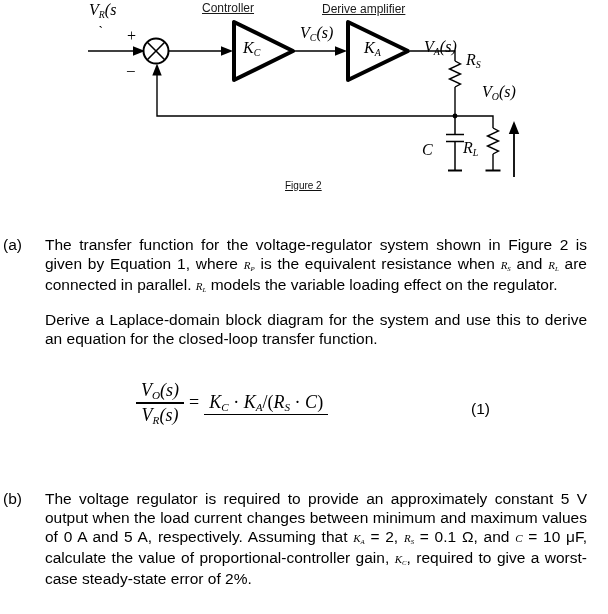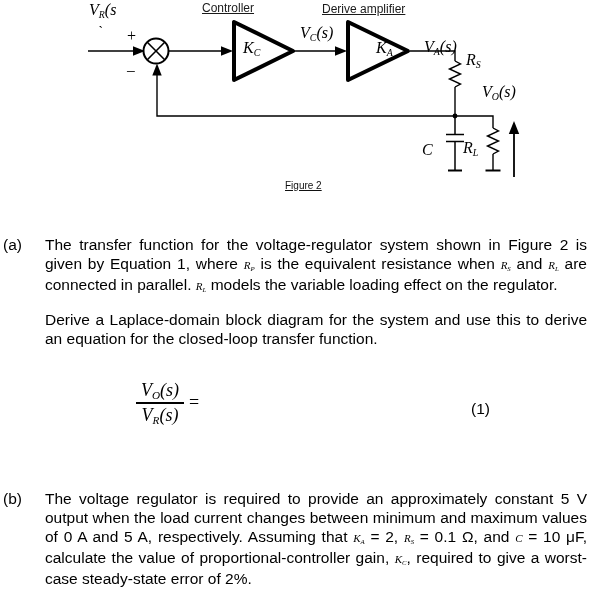--- a/index.html
+++ b/index.html
@@ -112,21 +112,21 @@
   </svg>
 
   <div class="dlabel" style="left:89px;top:2px"><span class="var">V<span class="sub">R</span></span><span class="var">(s</span></div>
   <div class="dlabel" style="left:97px;top:24px;font-size:15px">`</div>
   <div class="dlabel sign" style="left:127px;top:28px;font-size:16px">+</div>
   <div class="dlabel sign" style="left:126px;top:63px;font-size:17px">−</div>
   <div class="slabel" style="left:202px;top:2px">Controller</div>
   <div class="slabel" style="left:322px;top:3px">Derive amplifier</div>
   <div class="dlabel" style="left:243px;top:40px"><span class="var">K<span class="sub">C</span></span></div>
   <div class="dlabel" style="left:300px;top:25px"><span class="var">V<span class="sub">C</span></span><span class="var">(s)</span></div>
-  <div class="dlabel" style="left:376px;top:40px"><span class="var">K<span class="sub">A</span></span></div>
+  <div class="dlabel" style="left:364px;top:40px"><span class="var">K<span class="sub">A</span></span></div>
   <div class="dlabel" style="left:424px;top:39px"><span class="var">V<span class="sub">A</span></span><span class="var">(s)</span></div>
   <div class="dlabel" style="left:466px;top:52px"><span class="var">R<span class="sub">S</span></span></div>
   <div class="dlabel" style="left:482px;top:84px"><span class="var">V<span class="sub">O</span></span><span class="var">(s)</span></div>
   <div class="dlabel" style="left:422px;top:142px"><span class="var">C</span></div>
   <div class="dlabel" style="left:463px;top:140px"><span class="var">R<span class="sub">L</span></span></div>
   <div class="slabel caption" style="left:285px;top:181px">Figure 2</div>
 </div>
 
 <div>
   <div class="plabel" style="top:235px">(a)</div>
@@ -135,20 +135,21 @@
 </div>
 
 <div class="equation">
   <span class="frac">
     <span class="fnum"><span class="var">V<span class="sub">O</span></span><span class="var">(s)</span></span>
     <span class="fbar"></span>
     <span class="fden"><span class="var">V<span class="sub">R</span></span><span class="var">(s)</span></span>
   </span>
   <span class="eqsign">=</span>
   <span class="frac">
+    <span class="fnum"><span class="var">K<span class="sub">C</span></span> · <span class="var">K<span class="sub">A</span></span>/(<span class="var">R<span class="sub">S</span></span> · <span class="var">C</span>)</span>
     <span class="fbar"></span>
   </span>
 </div>
 <div class="eqtag">(1)</div>
 
 <div>
   <div class="plabel" style="top:489px">(b)</div>
   <div class="ptext" style="top:489px">The voltage regulator is required to provide an approximately constant 5 V output when the load current changes between minimum and maximum values of 0 A and 5 A, respectively. Assuming that <span class="var">K<span class="sub">A</span></span> = 2, <span class="var">R<span class="sub">S</span></span> = 0.1 Ω, and <span class="var">C</span> = 10 μF, calculate the value of proportional-controller gain, <span class="var">K<span class="sub">C</span></span>, required to give a worst-case steady-state error of 2%.</div>
 </div>
 

